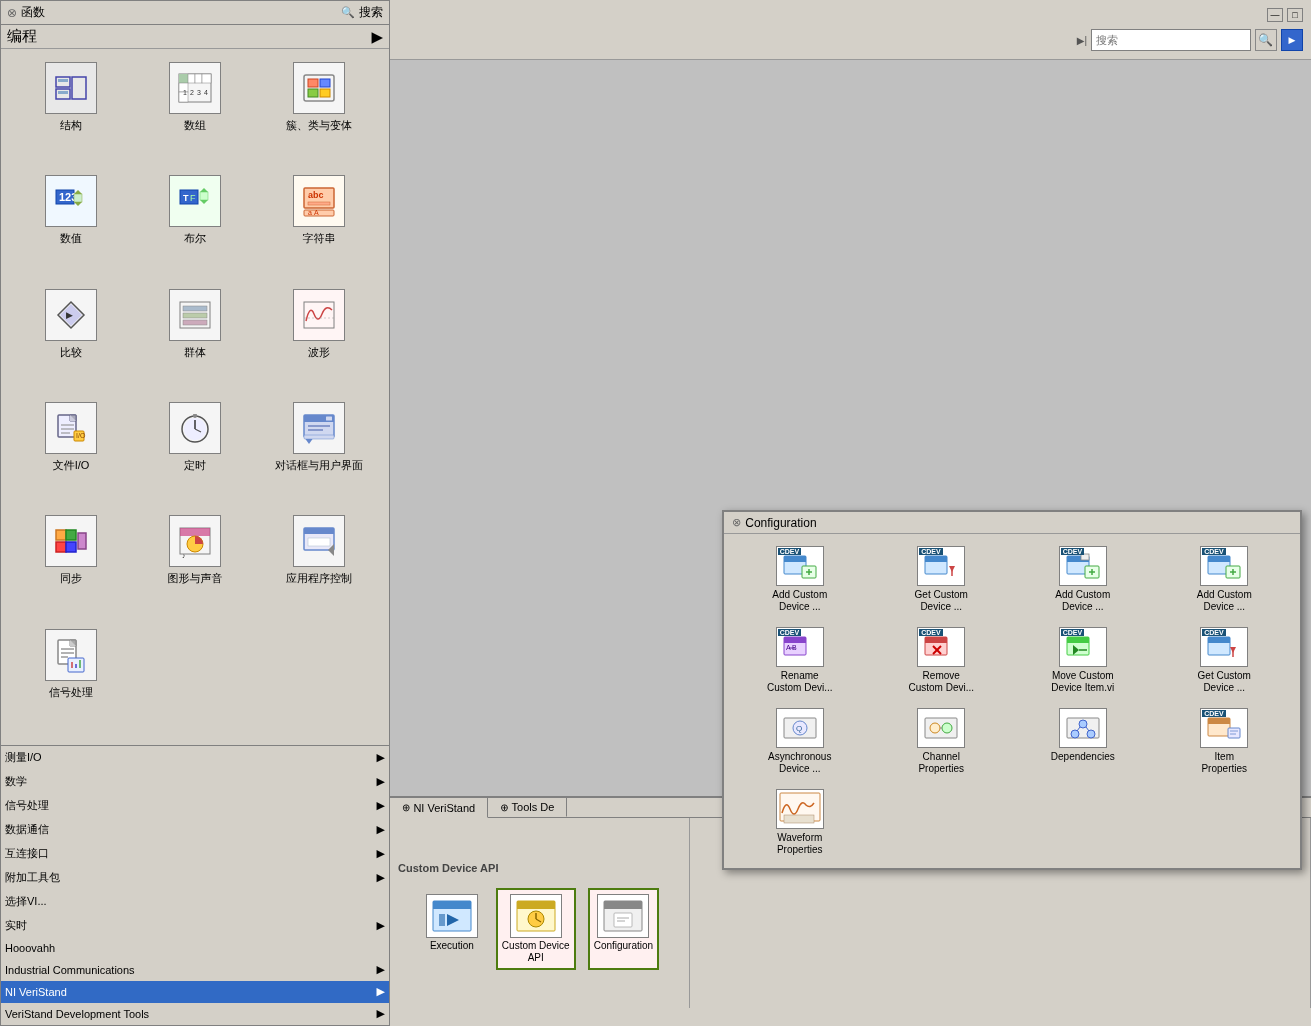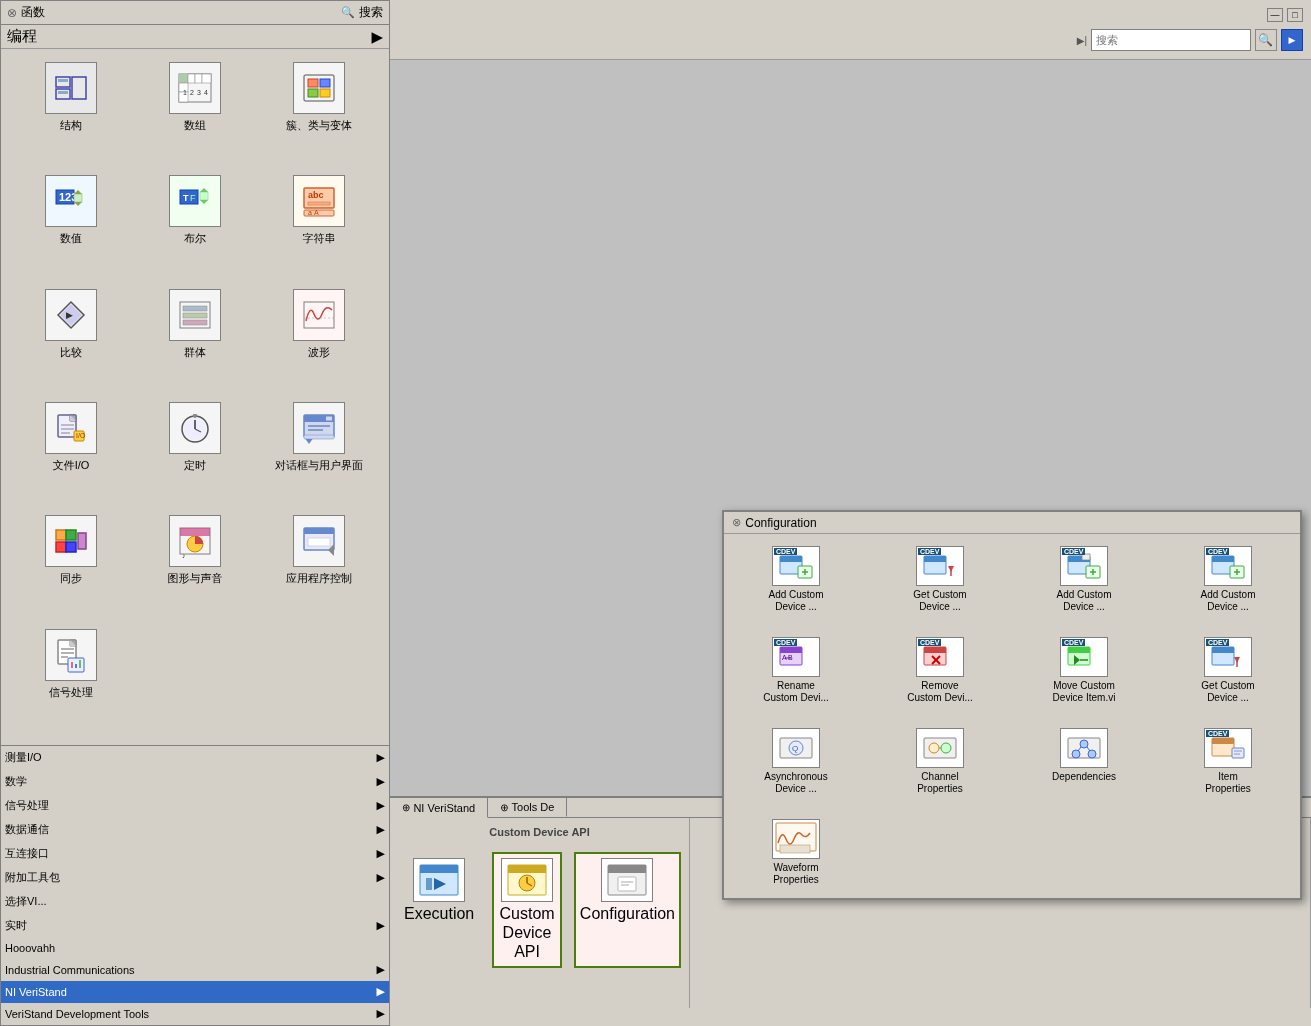--- a/index.html
+++ b/index.html
@@ -178,21 +178,21 @@
       padding: 3px 8px;
       display: flex;
       align-items: center;
       gap: 4px;
       height: 22px;
     }
 
     .config-grid {
       display: grid;
       grid-template-columns: repeat(4, 1fr);
-      gap: 16px;
+      gap: 6px;
       padding: 8px;
     }
 
     .config-item {
       display: flex;
       flex-direction: column;
       align-items: center;
       cursor: pointer;
       padding: 4px;
     }
@@ -262,22 +262,22 @@
     .tab-panel {
       border-right: 1px solid #999;
       padding: 8px;
       min-width: 200px;
     }
 
     .tab-panel-title {
       font-size: 11px;
       font-weight: bold;
       margin-bottom: 6px;
-      text-align: center;
       color: #444;
+      margin-top: 36px;
     }
 
     .tab-item {
       display: flex;
       flex-direction: column;
       align-items: center;
       cursor: pointer;
       padding: 4px;
       border: 2px solid transparent;
     }
@@ -292,21 +292,21 @@
       height: 44px;
       background: white;
       border: 1px solid #808080;
       display: flex;
       align-items: center;
       justify-content: center;
       margin-bottom: 2px;
     }
 
     .tab-label {
-      font-size: 16px;
+      font-size: 10px;
       text-align: center;
       line-height: 1.2;
     }
 
     
     .cdev-badge {
       background: #1a5276;
       color: white;
       font-size: 7px;
       padding: 0 2px;

